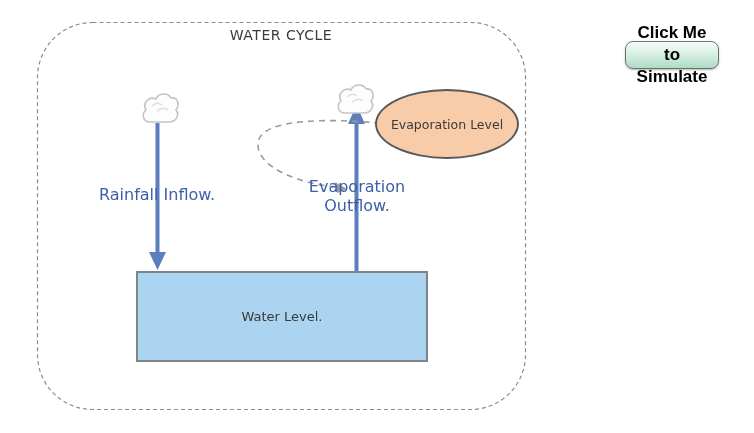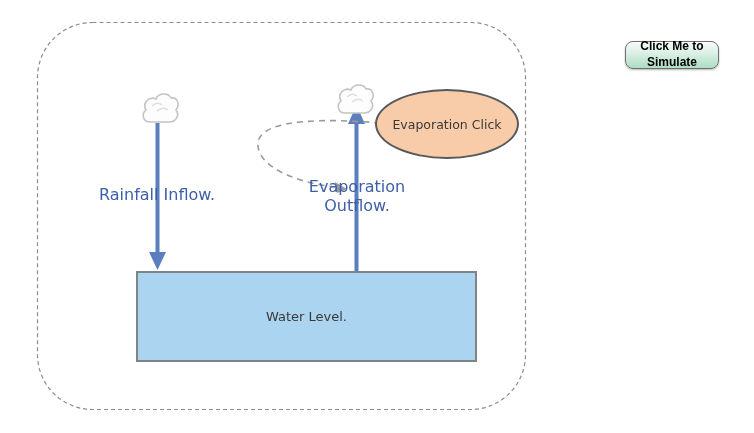--- a/index.html
+++ b/index.html
@@ -49,21 +49,21 @@
   .evaporation-label {
     left: 297px;
     top: 177px;
     width: 120px;
     font-size: 16px;
   }
 
   .stock-rect {
     left: 136px;
     top: 271px;
-    width: 341px;
+    width: 292px;
     height: 91px;
     box-sizing: border-box;
     background: #abd4f1;
     border: 2px solid #7f8487;
     display: flex;
     align-items: center;
     justify-content: center;
   }
   .stock-rect .stock-label {
     font-size: 13px;
@@ -96,21 +96,21 @@
     box-sizing: border-box;
     border: 1px solid #6f6f6f;
     border-radius: 8px;
     background: linear-gradient(to bottom, #f4fbf7 0%, #ddf1e6 40%, #aedcc3 100%);
     box-shadow: 0 1px 2px rgba(0,0,0,0.3), inset 0 1px 0 rgba(255,255,255,0.9);
     display: flex;
     align-items: center;
     justify-content: center;
     text-align: center;
     font-weight: bold;
-    font-size: 12px;
+    font-size: 17px;
     line-height: 1.3;
     color: #000000;
     white-space: pre-line;
     cursor: pointer;
     padding: 13px;
     font-family: "Liberation Sans", sans-serif;
   }
 </style>
 </head>
 <body>
@@ -142,30 +142,31 @@
       <path d="M 16 19 Q 22 14 27 18" fill="none" stroke="#dedede" stroke-width="1.4"></path>
     </g>
 
     <g transform="translate(336,83)">
       <path d="M 9 30 C 2 30 0 22 5 18 C 1 11 8 4 15 7 C 17 1 27 0 30 6 C 37 5 39 13 35 18 C 39 23 35 30 28 30 Z" fill="#fdfdfd" stroke="#c4c4c4" stroke-width="1.6"></path>
       <path d="M 11 14 Q 16 9 21 13" fill="none" stroke="#dedede" stroke-width="1.4"></path>
       <path d="M 16 19 Q 22 14 27 18" fill="none" stroke="#dedede" stroke-width="1.4"></path>
     </g>
   </svg>
 
+  <div class="abs diagram-title">WATER CYCLE</div>
 
   <div class="abs flow-label rainfall-label">Rainfall Inflow.</div>
 
   <div class="abs flow-label evaporation-label">Evaporation
 Outflow.</div>
 
   <div class="abs stock-rect">
     <span class="stock-label">Water Level.</span>
   </div>
 
   <div class="abs variable-ellipse">
-    <span class="variable-label">Evaporation Click</span>
+    <span class="variable-label">Evaporation Level</span>
   </div>
 
   <button class="abs simulate-button">Click Me to
 Simulate</button>
 
 </div>
 
 </body></html>

